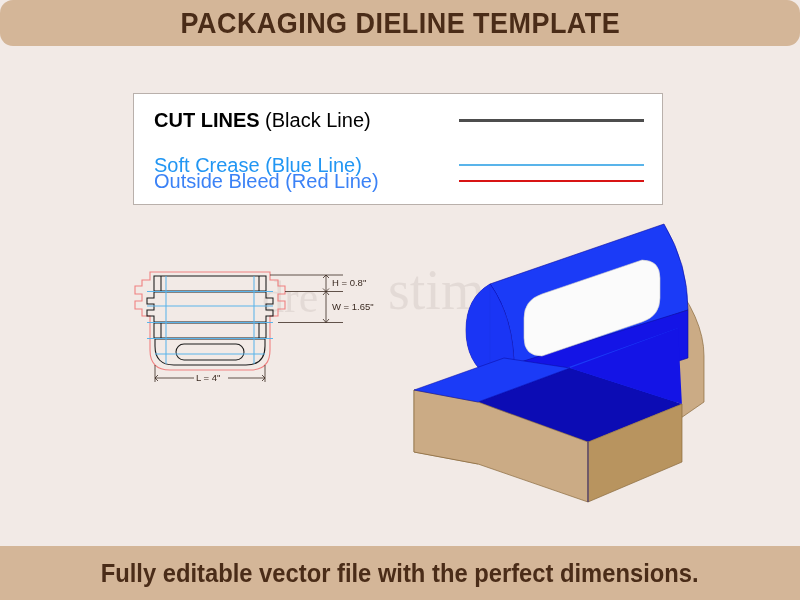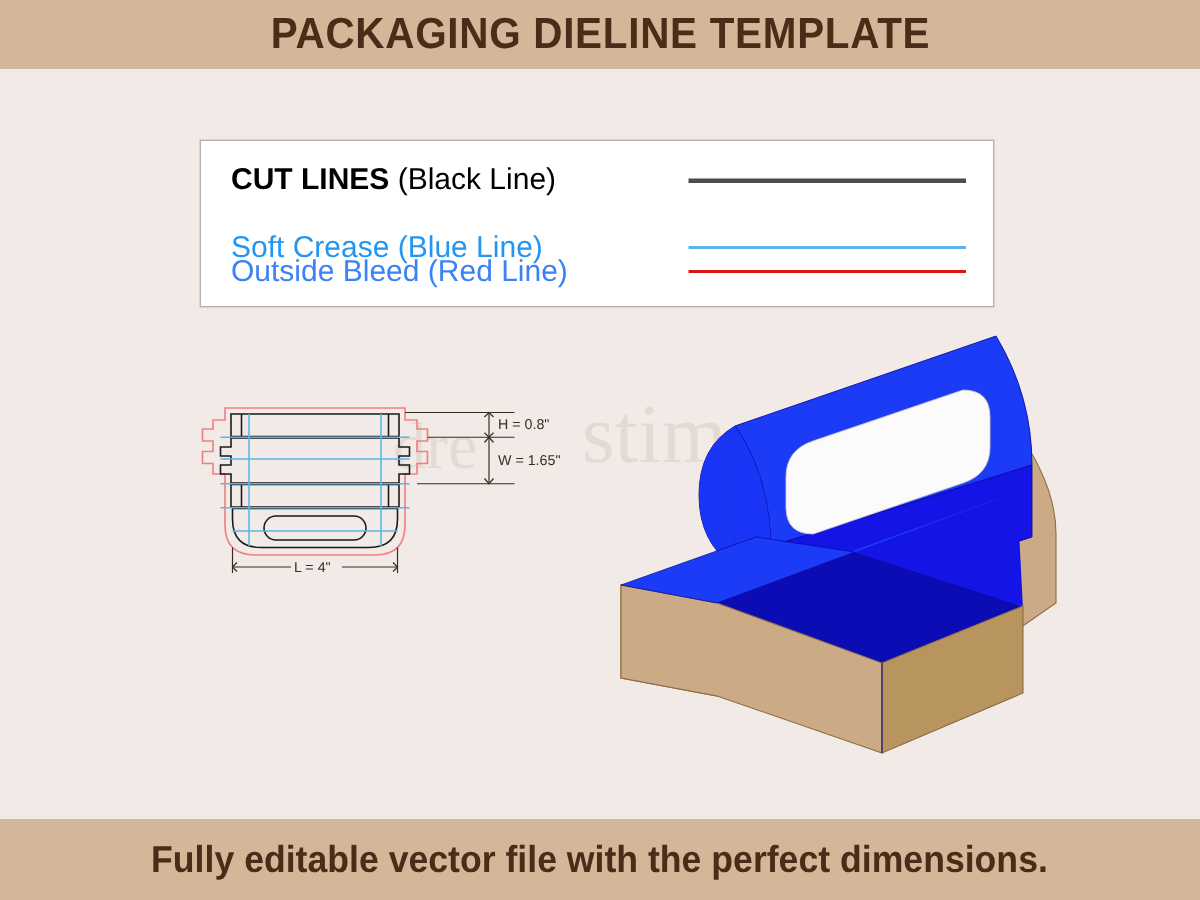--- a/index.html
+++ b/index.html
@@ -28,20 +28,21 @@
     left: 0;
     width: 800px;
     background: #d4b698;
     display: flex;
     align-items: center;
     justify-content: center;
   }
   #header-band {
     top: 0;
     height: 46px;
+    border-radius: 13px;
   }
   #header-title {
     font-size: 29px;
     font-weight: bold;
     color: #4a2c18;
     letter-spacing: 0.5px;
     transform: scaleX(0.93);
     white-space: nowrap;
     font-family: "Liberation Sans Narrow", "Liberation Sans", sans-serif;
   }

